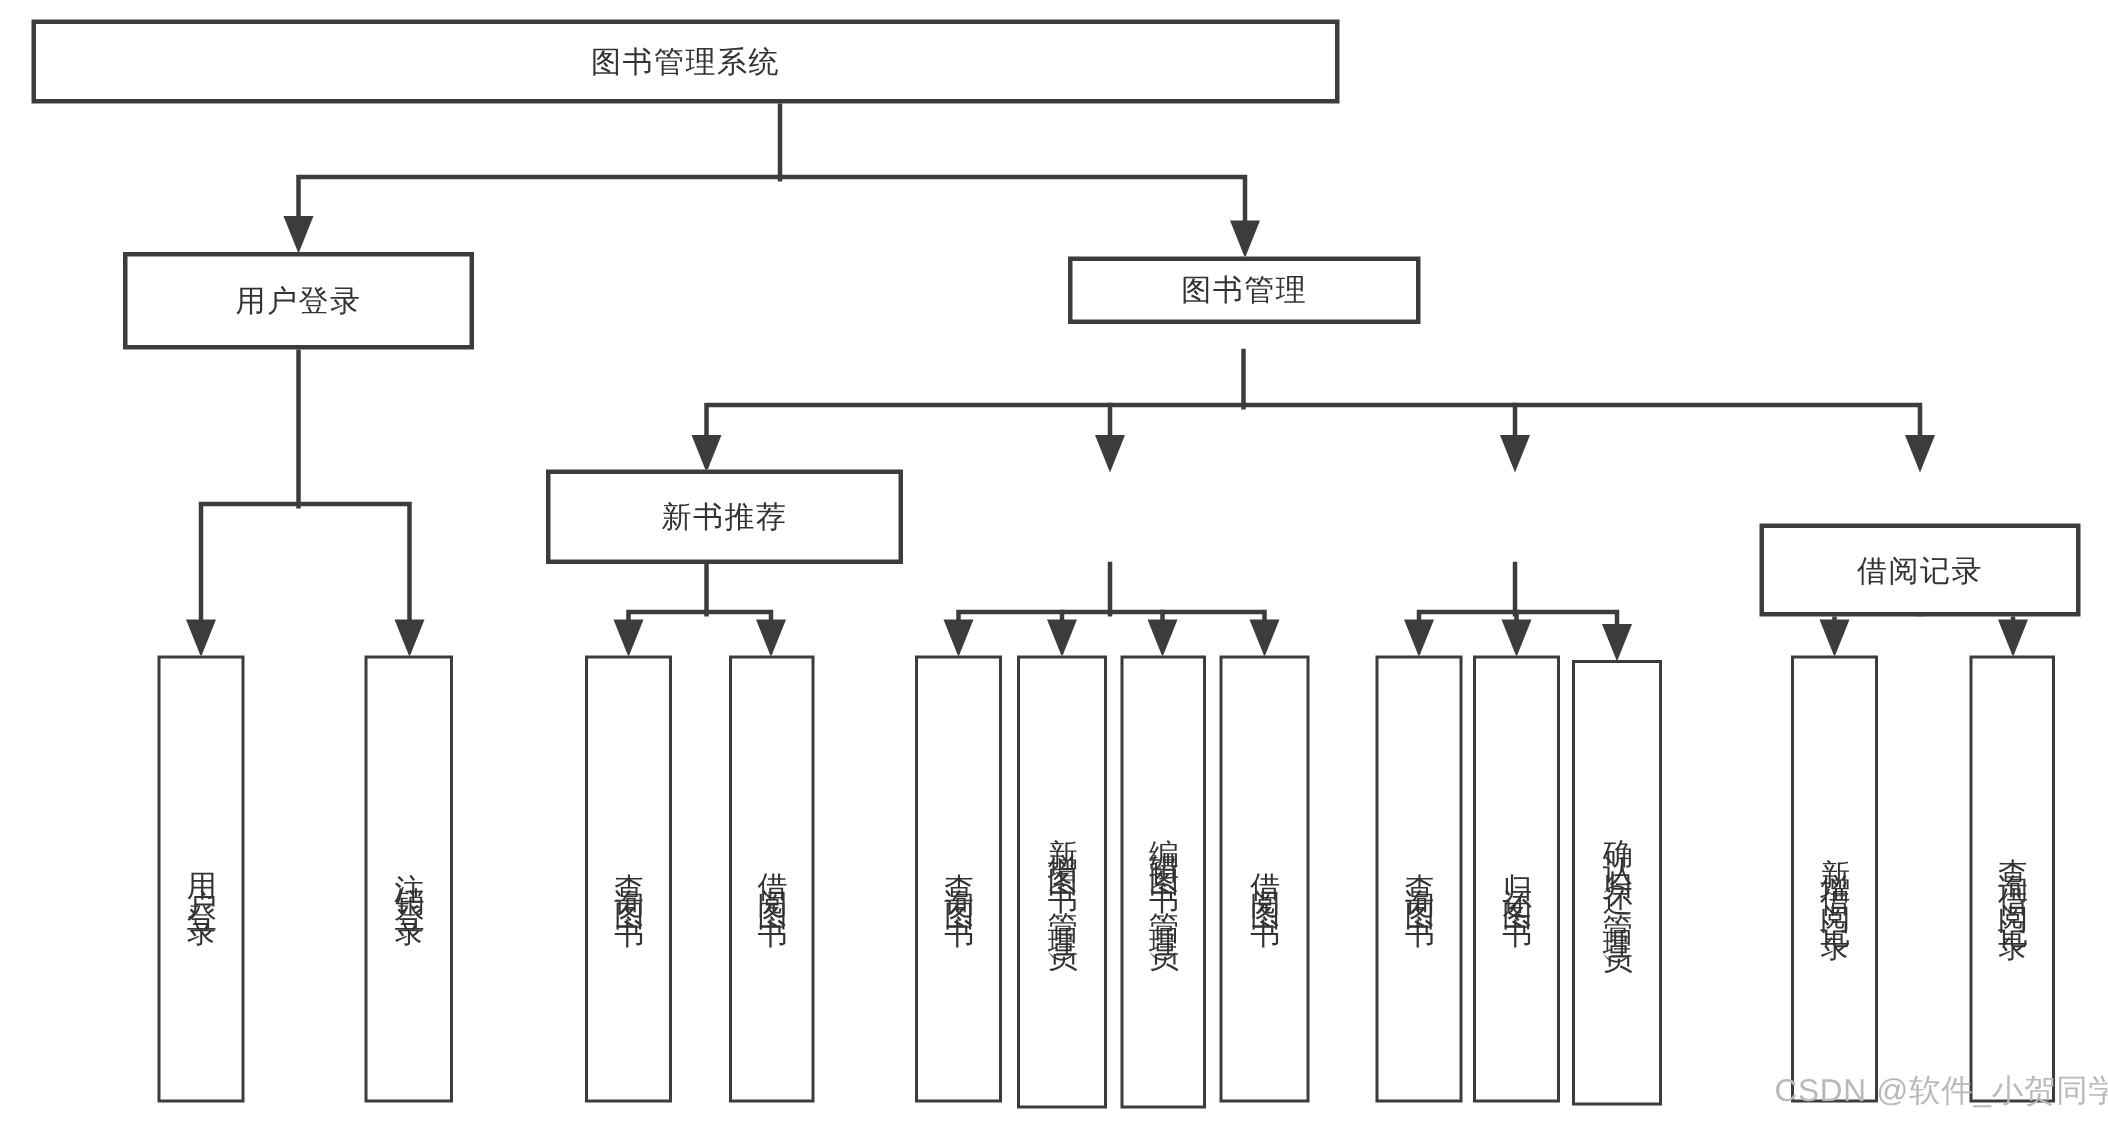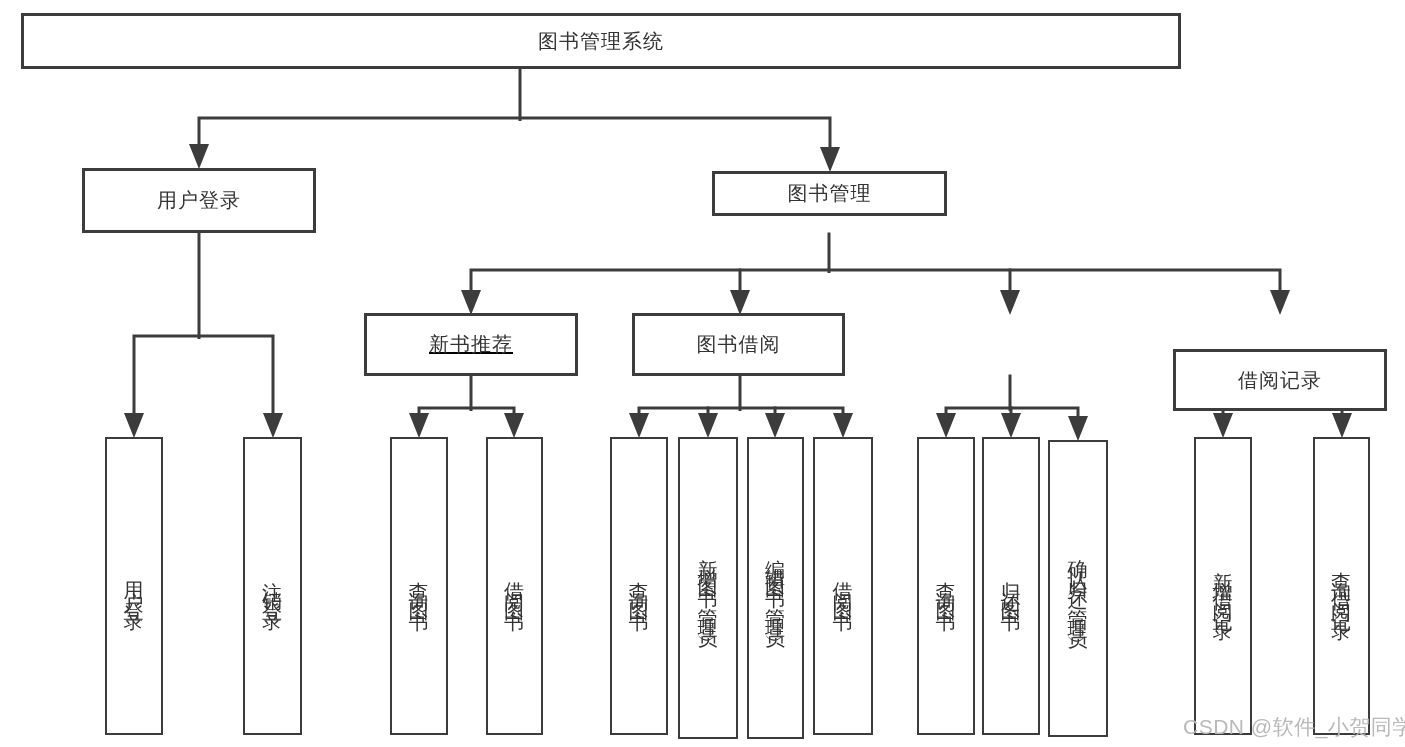--- a/index.html
+++ b/index.html
@@ -116,36 +116,33 @@
 
       <polygon points="936,413 956,413 946,438"></polygon>
       <polygon points="1001,413 1021,413 1011,438"></polygon>
       <polygon points="1068,416 1088,416 1078,441"></polygon>
 
       <polygon points="1213,413 1233,413 1223,438"></polygon>
       <polygon points="1332,413 1352,413 1342,438"></polygon>
     </g>
   </svg>
 
-  <div class="box" style="left:21px;top:13px;width:1160px;height:56px;">
+  <div class="box" style="left:21px;top:13px;width:872px;height:56px;">
     <span class="hlabel">图书管理系统</span>
   </div>
 
   <div class="box" style="left:82px;top:168px;width:234px;height:65px;">
     <span class="hlabel">用户登录</span>
   </div>
   <div class="box" style="left:712px;top:171px;width:235px;height:45px;">
     <span class="hlabel">图书管理</span>
   </div>
 
-  <div class="box" style="left:364px;top:313px;width:214px;height:63px;text-decoration:underline;">
+  <div class="box" style="left:364px;top:313px;width:238px;height:63px;">
     <span class="hlabel">新书推荐</span>
-  </div>
-  <div class="box" style="left:632px;top:313px;width:213px;height:63px;">
-    <span class="hlabel">图书借阅</span>
   </div>
   <div class="box" style="left:1173px;top:313px;width:214px;height:62px;margin-top:36px;">
     <span class="hlabel">借阅记录</span>
   </div>
 
   <div class="box leaf" style="left:105px;top:437px;width:58px;height:298px;">
     <span class="vlabel">用户登录</span>
   </div>
   <div class="box leaf" style="left:243px;top:437px;width:59px;height:298px;">
     <span class="vlabel">注销登录</span>

